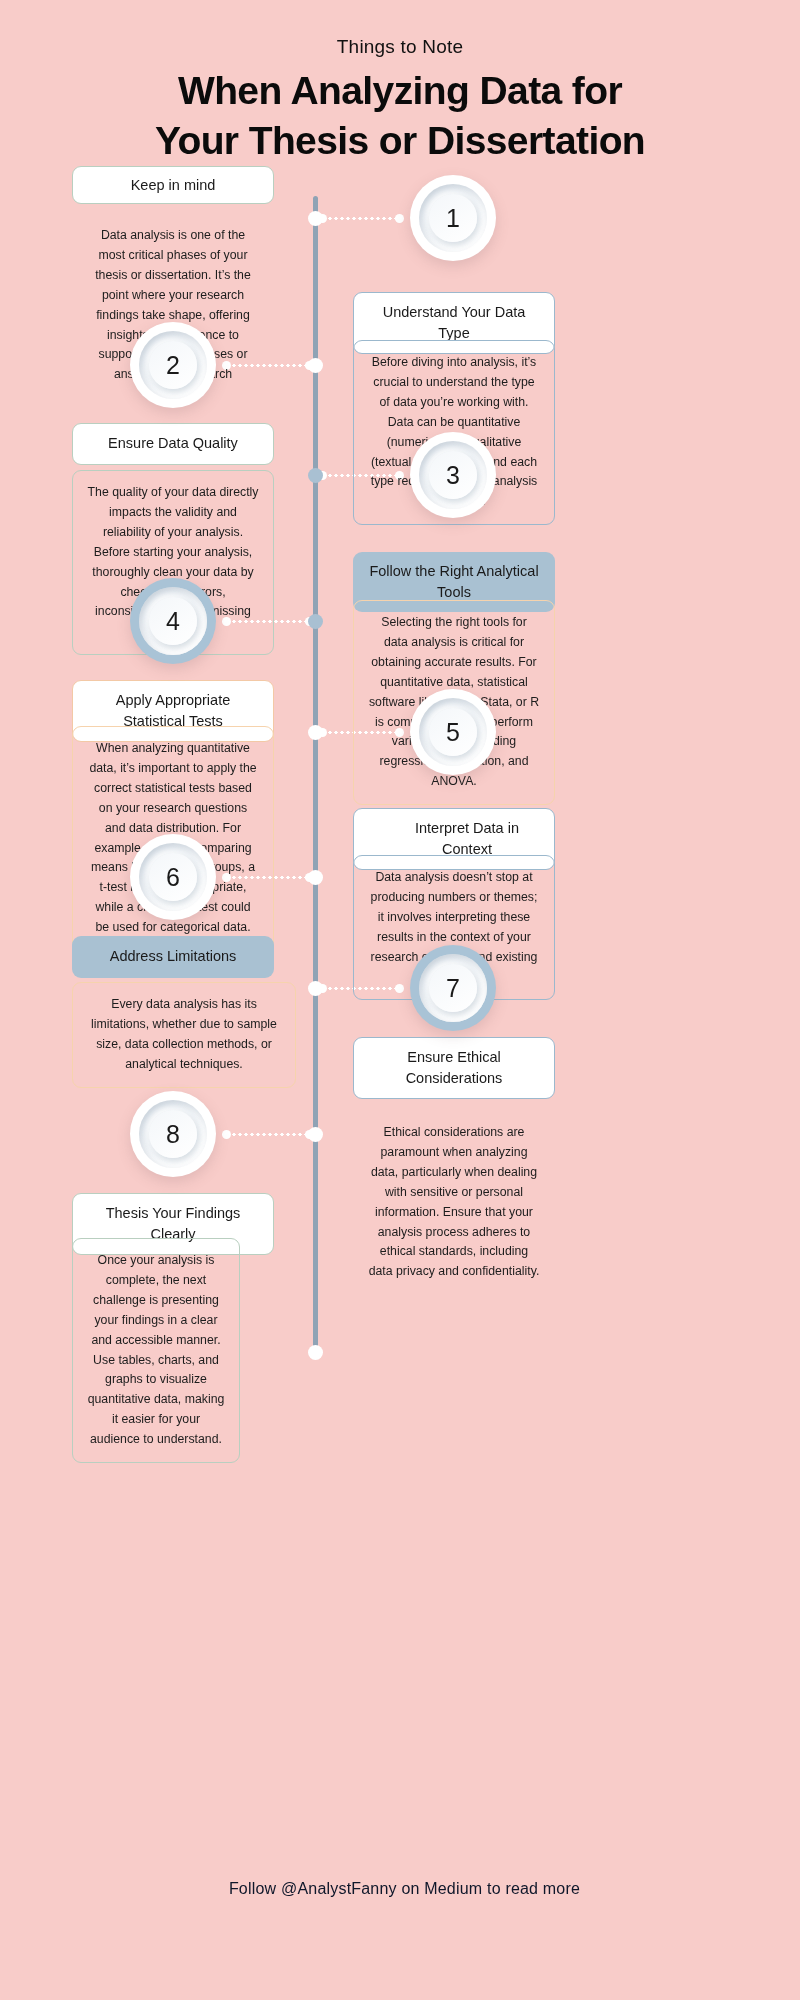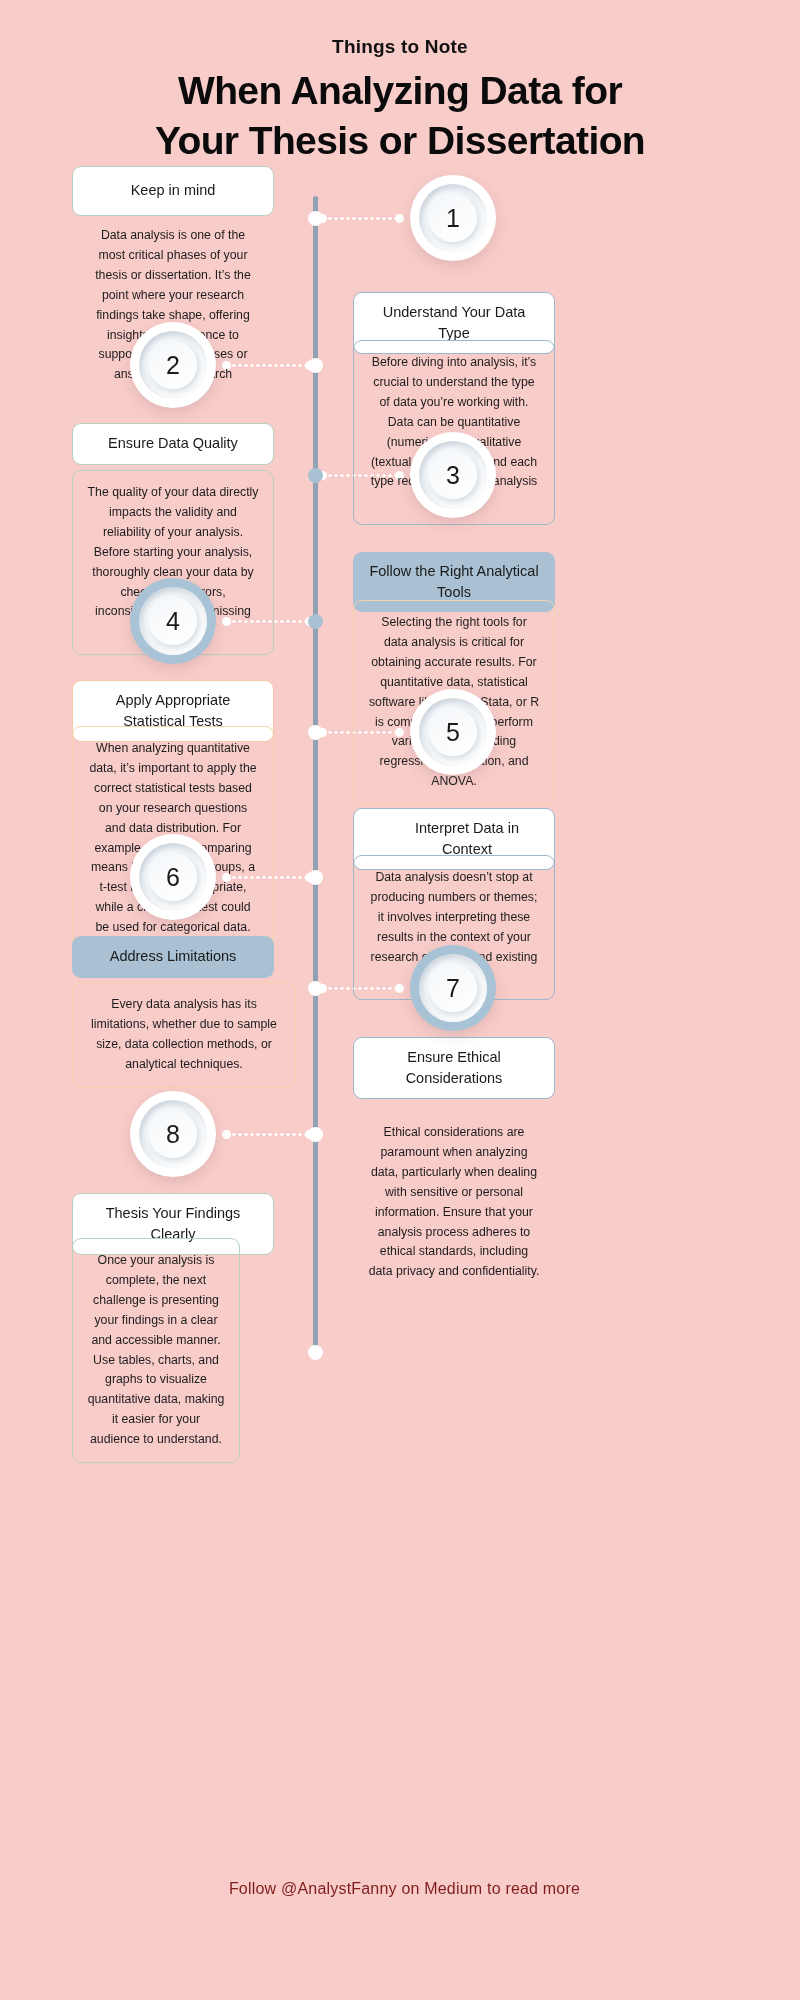--- a/index.html
+++ b/index.html
@@ -17,21 +17,21 @@
     background: #f8ccc9;
   }
 
   
   .header { position: absolute; left: 0; top: 0; width: 800px; text-align: center; }
   .eyebrow {
     font-size: 19px;
     color: #111;
     letter-spacing: .2px;
     margin-top: 36px;
-    font-weight: 700;
+    font-weight: 400;
   }
   .headline {
     font-size: 39px;
     font-weight: 700;
     color: #0b0b0b;
     line-height: 1.28;
     letter-spacing: -0.6px;
     margin-top: 8px;
     padding: 0 40px;
   }
@@ -148,41 +148,41 @@
   .body-card.b-blue   { border: 1.2px solid #9bb8cd; }
   .body-card.b-orange { border: 1.2px solid #f6d3ad; }
 
   
   .footer {
     position: absolute;
     left: 0; top: 1880px;
     width: 800px;
     text-align: center;
     font-size: 16px;
-    color: #7f1d1d;
+    color: #0f172a;
     letter-spacing: .2px;
     padding-left: 9px;
   }
 </style>
 </head>
 <body>
 
 <div class="page">
 
   <div class="header">
     <div class="eyebrow">Things to Note</div>
     <div class="headline">
       <div>When Analyzing Data for</div>
       <div>Your Thesis or Dissertation</div>
     </div>
   </div>
 
   <div class="spine"></div>
 
-  <div class="title-card b-green" style="left:72px; top:166px; width:202px; height:50px;">
+  <div class="title-card b-green" style="left:72px; top:166px; width:202px; height:38px;">
     <div class="t">Keep in mind</div>
   </div>
   <div class="body-card b-none" style="left:72px; top:214px; width:202px;">
     <div class="p">Data analysis is one of the most critical phases of your thesis or dissertation. It’s the point where your research findings take shape, offering insights and evidence to support your hypotheses or answer your research questions.</div>
   </div>
 
   <div id="steps-root">
       <div class="badge" style="left: 410px; top: 175px;">
         <div class="inner1">
           <div class="inner2">

